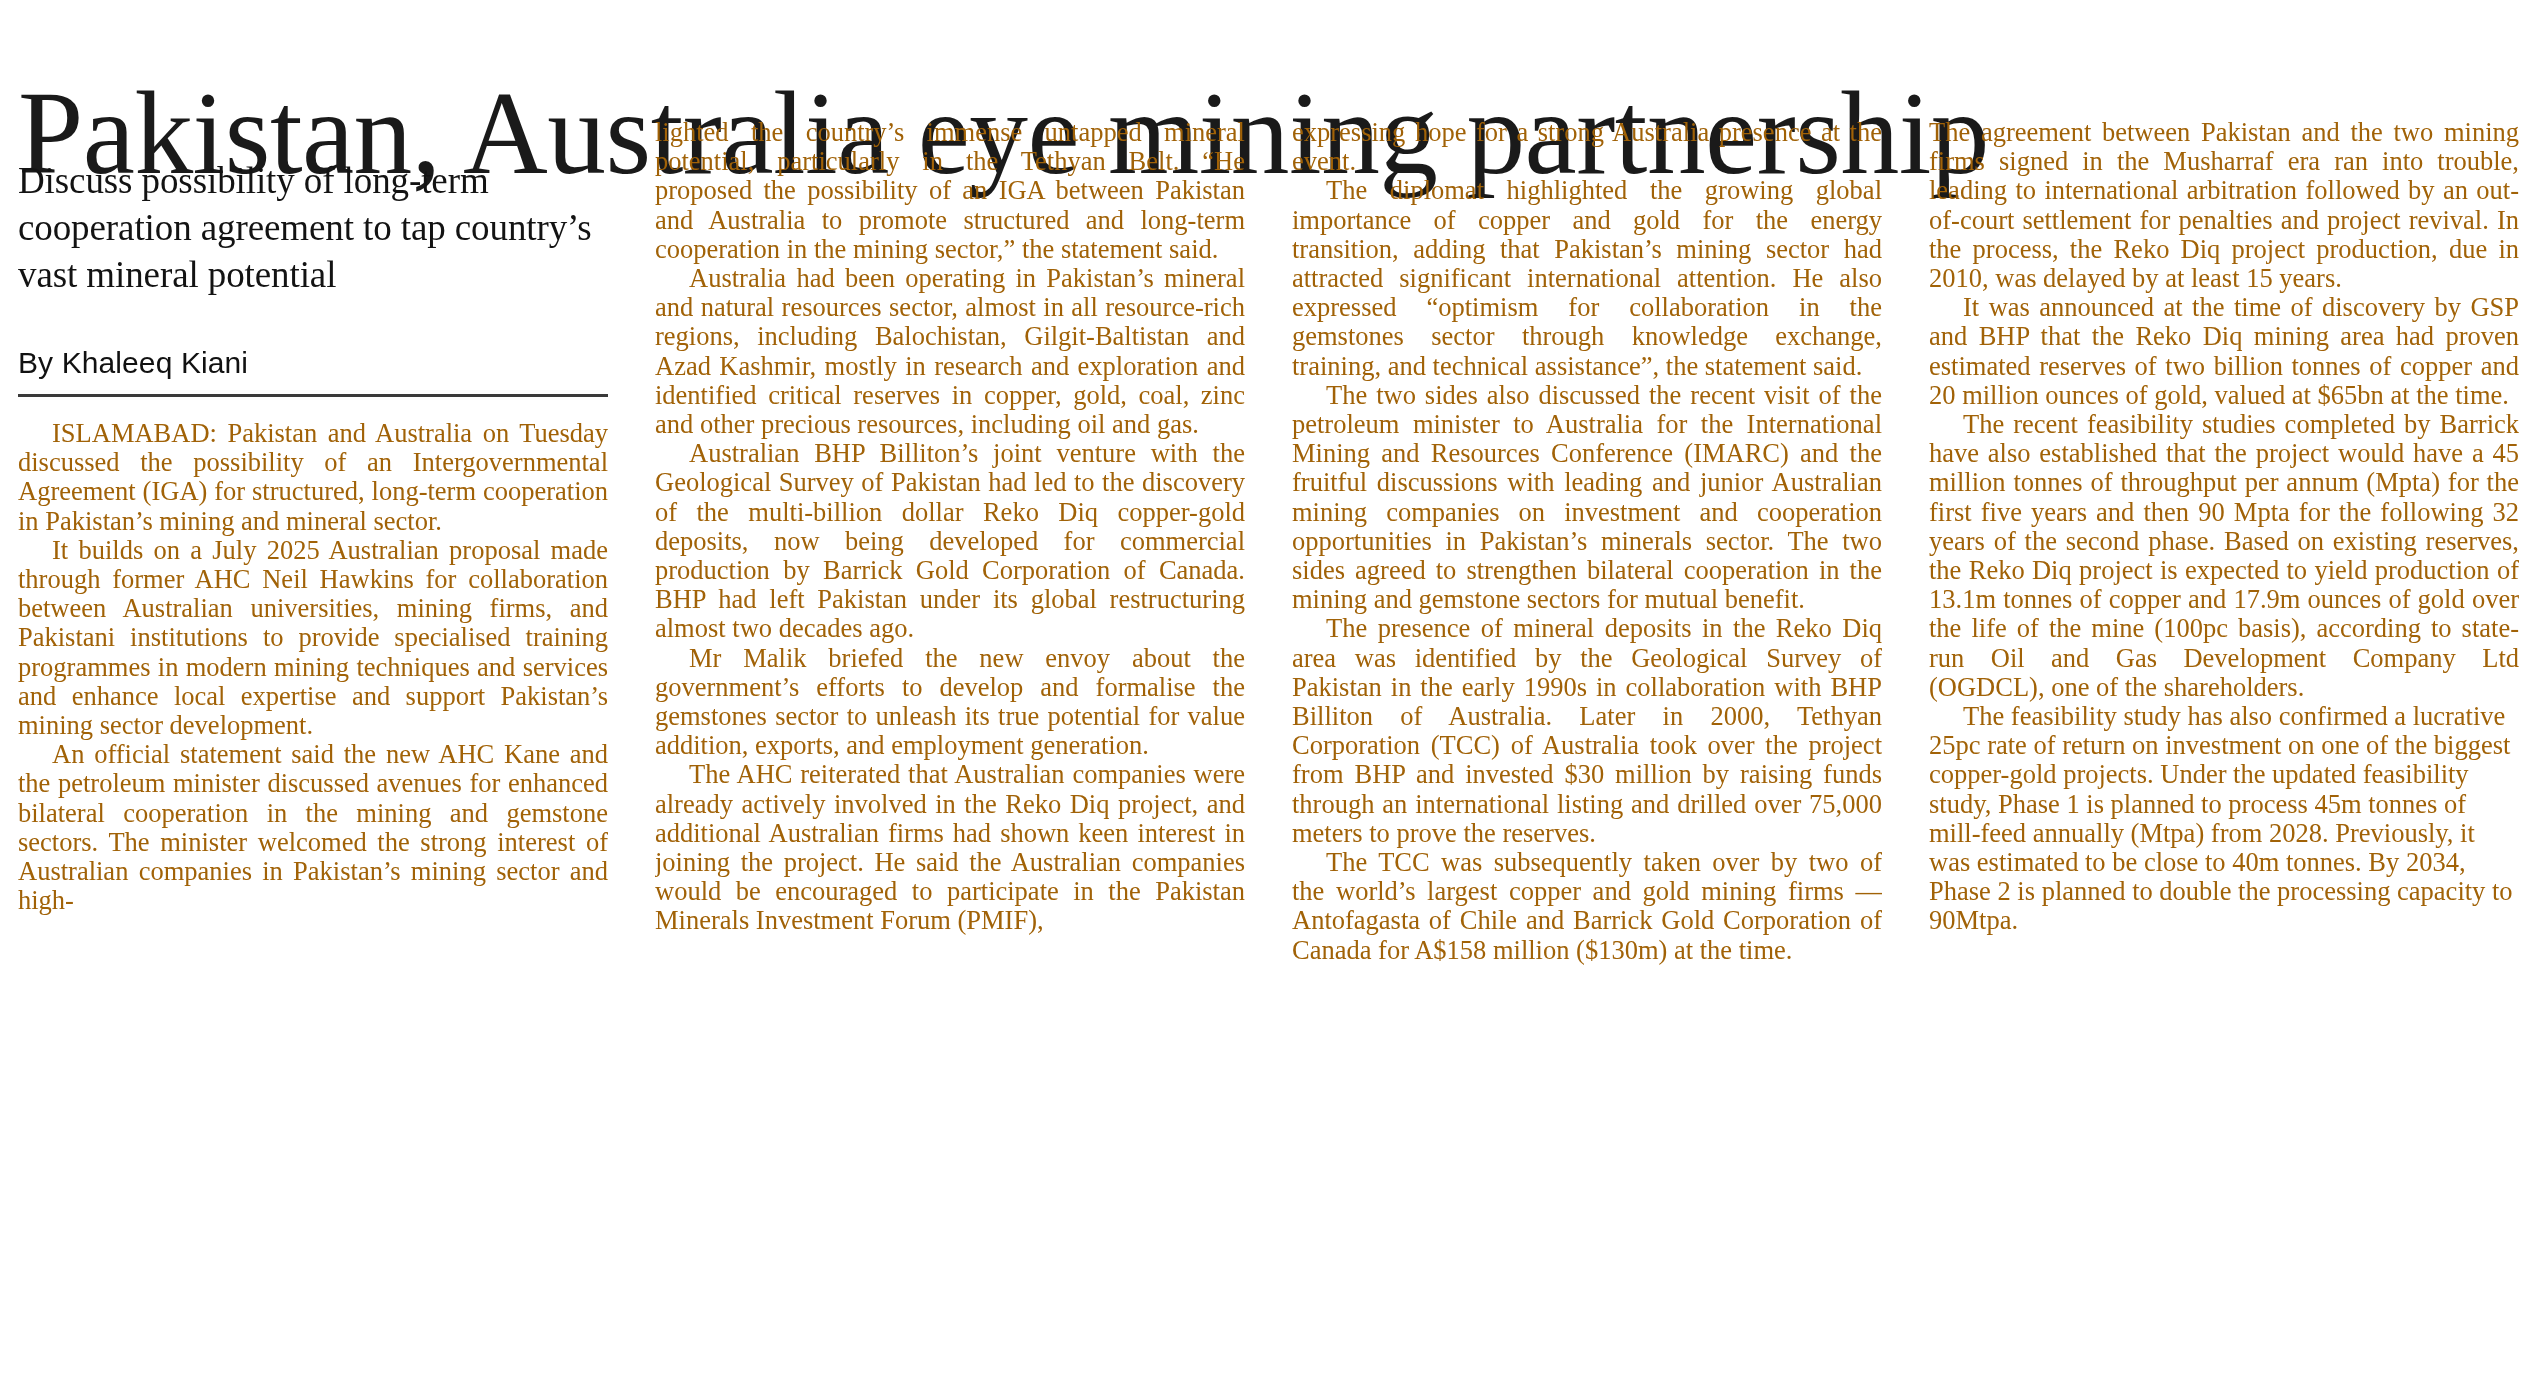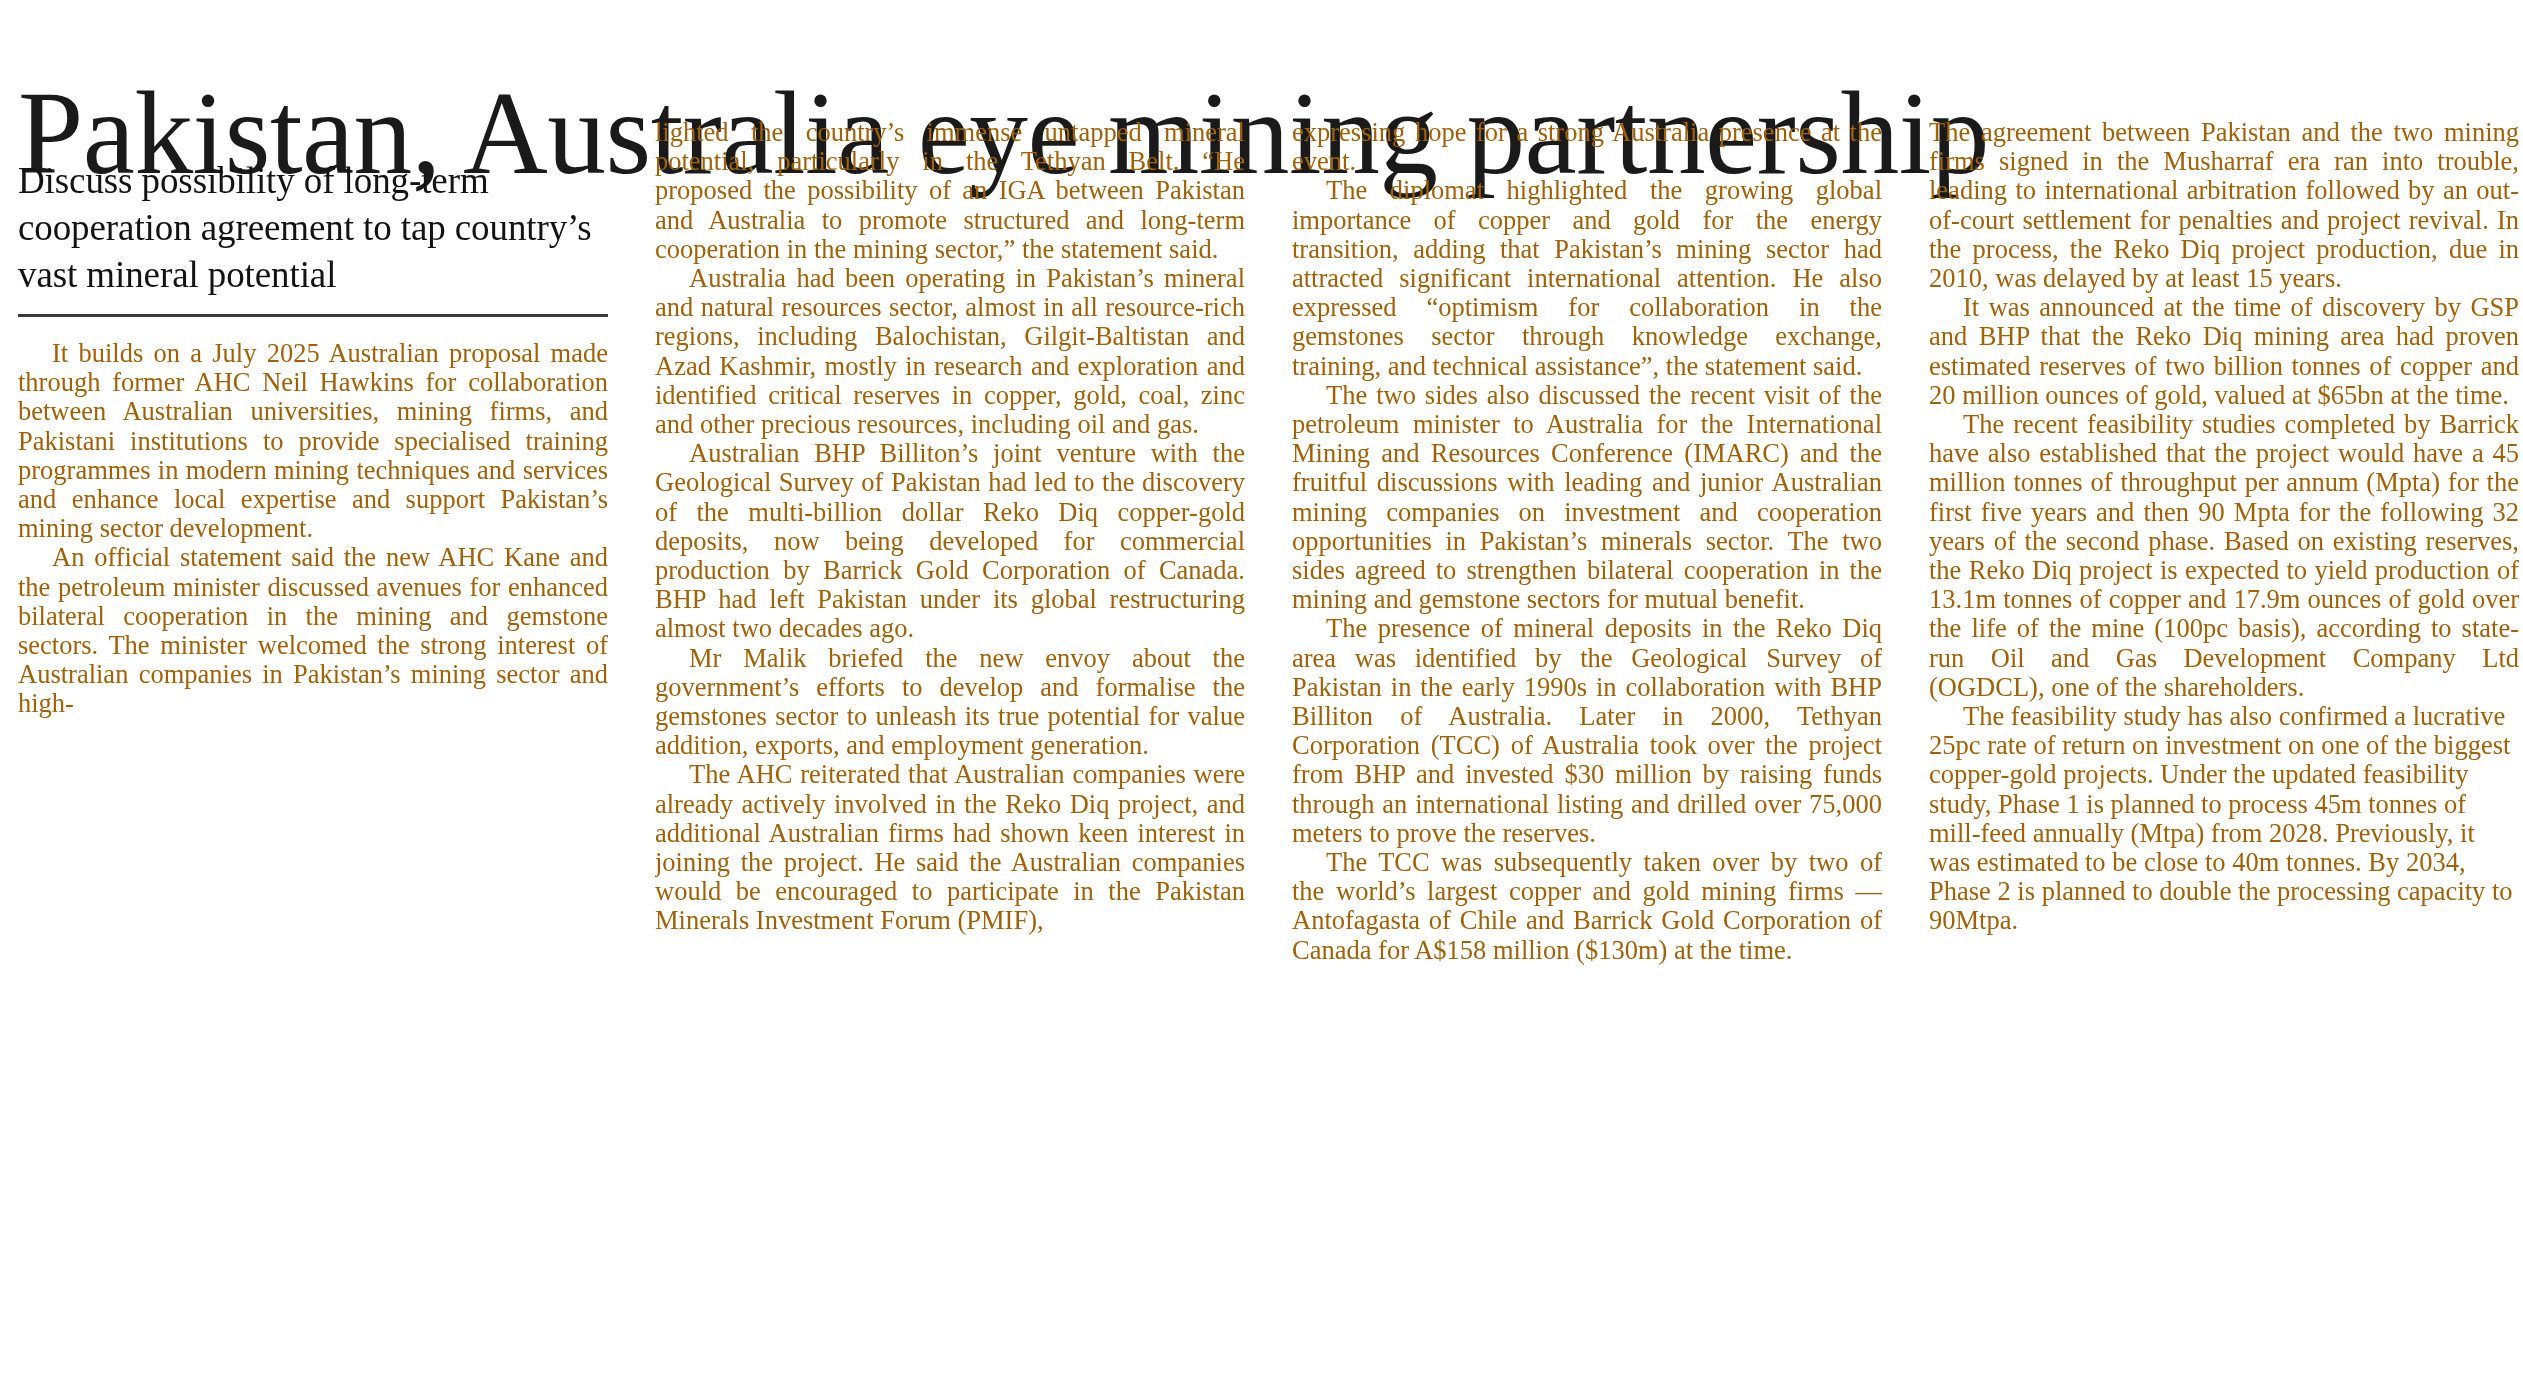--- a/index.html
+++ b/index.html
@@ -110,22 +110,24 @@
 <body>
 
 <div class="page">
 
   <h1 class="headline" style="transform: scaleX(0.9948);">Pakistan, Australia eye mining partnership</h1>
 
   <div class="cols">
 
     <div class="col c1">
       <div class="deck">Discuss possibility of long-term cooperation agreement to tap country’s vast mineral potential</div>
+      <div class="byline">By Khaleeq Kiani</div>
       <div class="rule"></div>
       <div class="body">
+        <p class="para indent">ISLAMABAD: Pakistan and Australia on Tuesday discussed the possibility of an Intergovernmental Agreement (IGA) for structured, long-term cooperation in Pakistan’s mining and mineral sector.</p>
         <p class="para indent">It builds on a July 2025 Australian proposal made through former AHC Neil Hawkins for collaboration between Australian universities, mining firms, and Pakistani institutions to provide specialised training programmes in modern mining techniques and services and enhance local expertise and support Pakistan’s mining sector development.</p>
         <p class="para indent">An official statement said the new AHC Kane and the petroleum minister discussed avenues for enhanced bilateral cooperation in the mining and gemstone sectors. The minister welcomed the strong interest of Australian companies in Pakistan’s mining sector and high-</p>
       </div>
     </div>
 
     <div class="col c2">
       <div class="body">
         <p class="para cont">lighted the country’s immense untapped mineral potential, particularly in the Tethyan Belt. “He proposed the possibility of an IGA between Pakistan and Australia to promote structured and long-term cooperation in the mining sector,” the statement said.</p>
         <p class="para indent">Australia had been operating in Pakistan’s mineral and natural resources sector, almost in all resource-rich regions, including Balochistan, Gilgit-Baltistan and Azad Kashmir, mostly in research and exploration and identified critical reserves in copper, gold, coal, zinc and other precious resources, including oil and gas.</p>
         <p class="para indent">Australian BHP Billiton’s joint venture with the Geological Survey of Pakistan had led to the discovery of the multi-billion dollar Reko Diq copper-gold deposits, now being developed for commercial production by Barrick Gold Corporation of Canada. BHP had left Pakistan under its global restructuring almost two decades ago.</p>

